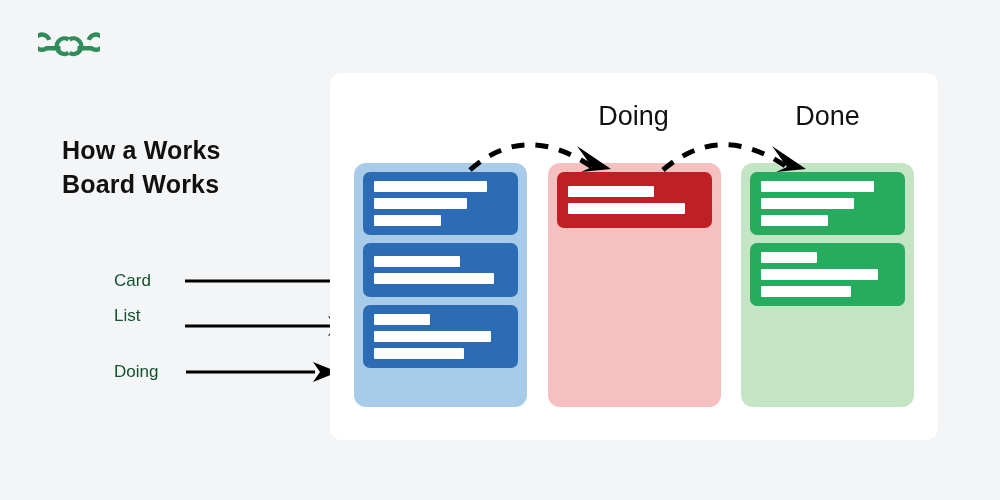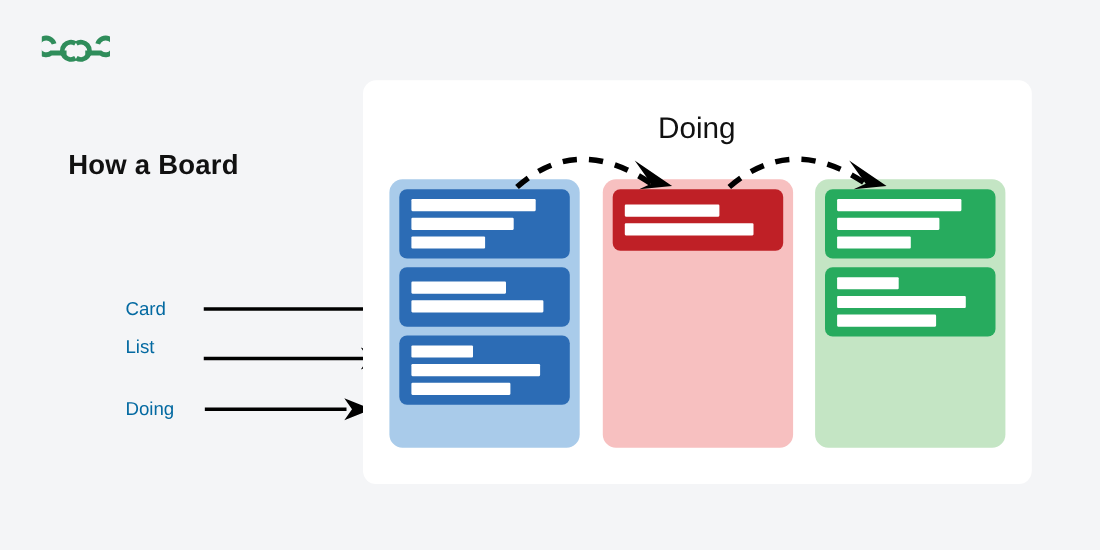--- a/index.html
+++ b/index.html
@@ -47,21 +47,21 @@
     height: 500px;
   }
   .anno {
     position: absolute;
     height: 26px;
     display: flex;
     align-items: center;
   }
   .anno-label {
     font-size: 17px;
-    color: #0369a1;
+    color: #14532d;
     white-space: nowrap;
   }
   .anno-arrow {
     position: absolute;
     height: 26px;
   }
 
   
   .board-panel {
     position: absolute;
@@ -143,21 +143,22 @@
     <g fill="none" stroke="#2f8d5b" stroke-width="4.4">
       <path d="M22.5 22.2 H8.6 a7.6 7.6 0 1 1 2.6 -8.3"></path>
       <path d="M30.6 13.5 a7.8 7.8 0 1 0 0 13.3"></path>
       <path d="M39.5 22.2 H53.4 a7.6 7.6 0 1 0 -2.6 -8.3"></path>
       <path d="M31.4 13.5 a7.8 7.8 0 1 1 0 13.3"></path>
     </g>
   </svg>
 </div>
 
 <div class="heading">
-  <span class="line">How a Board</span>
+  <span class="line">How a Works</span>
+  <span class="line">Board Works</span>
 </div>
 
 <div class="annotations">
 
   <div class="anno" style="left:114px; top:268px;">
     <span class="anno-label">Card</span>
   </div>
   <svg class="anno-arrow" style="left:185px; top:268px;" width="175" height="26">
     <line x1="0" y1="13" x2="152" y2="13" stroke="#000" stroke-width="3.2"></line>
     <polygon points="150,3 175,13 150,23 157,13" fill="#000"></polygon>
@@ -177,20 +178,21 @@
   <svg class="anno-arrow" style="left:186px; top:359px;" width="152" height="26">
     <line x1="0" y1="13" x2="129" y2="13" stroke="#000" stroke-width="3.2"></line>
     <polygon points="127,3 152,13 127,23 134,13" fill="#000"></polygon>
   </svg>
 
 </div>
 
 <div class="board-panel">
 
   <div class="col-title t-doing">Doing</div>
+  <div class="col-title t-done">Done</div>
 
   <div class="columns">
 
     <div class="column todo">
       <div class="card blue">
         <div class="card-line" style="width:85%"></div>
         <div class="card-line" style="width:70%"></div>
         <div class="card-line" style="width:50%"></div>
       </div>
       <div class="card blue" style="padding-top:13px;padding-bottom:13px;">

